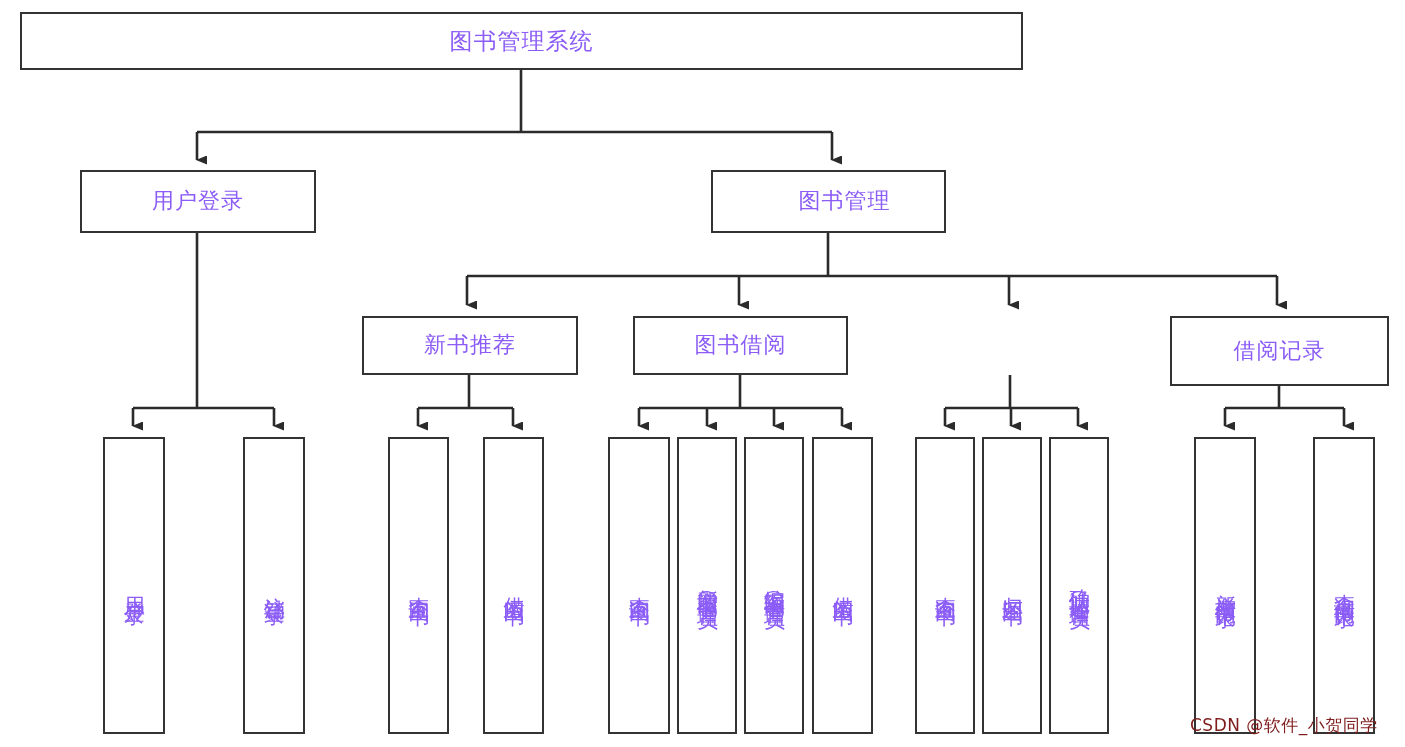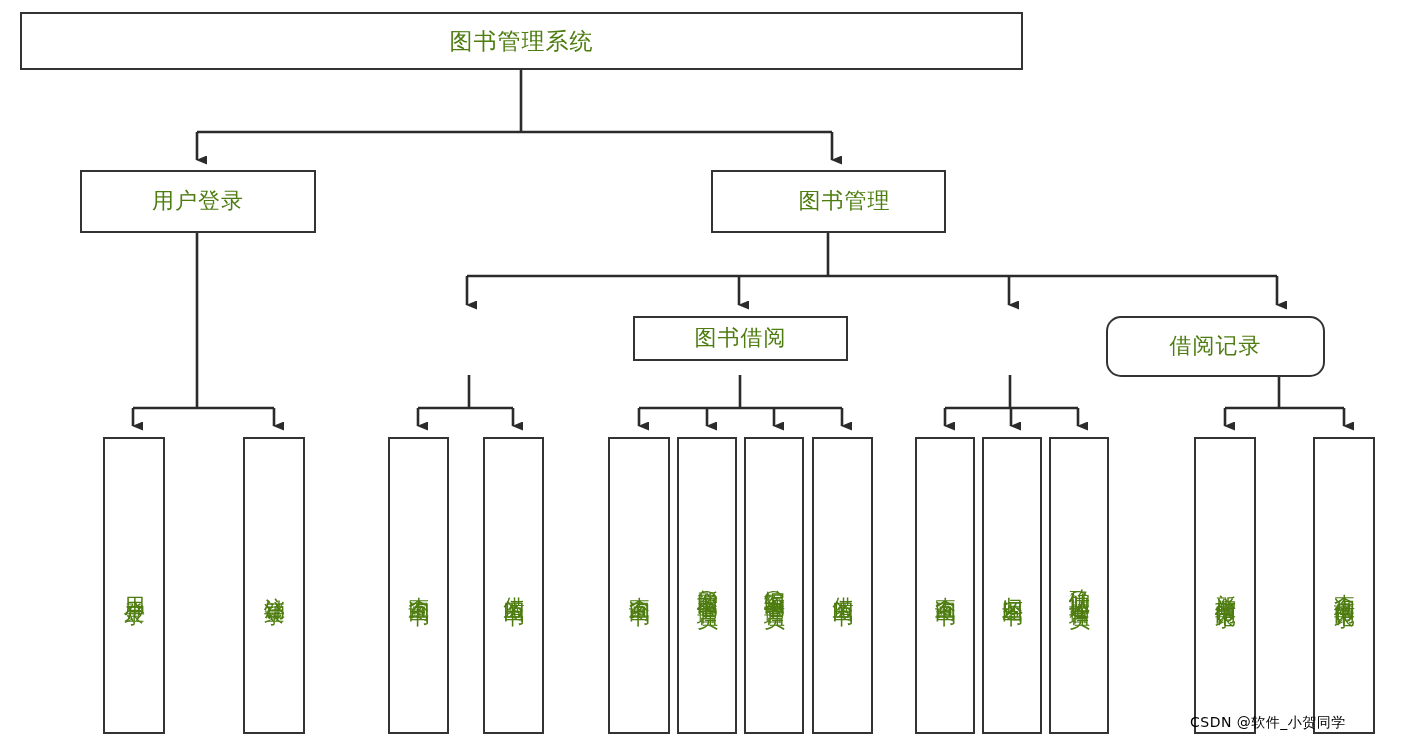--- a/index.html
+++ b/index.html
@@ -31,21 +31,21 @@
     position: absolute;
     box-sizing: border-box;
     background: #ffffff;
     border: 2.5px solid #333333;
     display: flex;
     align-items: center;
     justify-content: center;
     z-index: 2;
   }
   .node .lbl {
-    color: #4d7c0f;
+    color: #8b5cf6;
     line-height: 1.22;
     text-align: center;
     white-space: pre;
   }
   .node.h .lbl {
     font-size: 22px;
     letter-spacing: 1px;
   }
   .node.v {
     align-items: center;
@@ -57,22 +57,22 @@
     font-size: 21px;
     letter-spacing: 3px;
     line-height: 1;
     max-height: 100%;
   }
   .node.root .lbl {
     font-size: 23px;
   }
   .watermark {
     position: absolute;
-    font-size: 14px;
-    color: #000000;
+    font-size: 17px;
+    color: #7f1d1d;
     white-space: nowrap;
     z-index: 3;
     letter-spacing: 0.5px;
   }
 </style>
 </head>
 <body>
 
 <div id="stage">
 
@@ -131,24 +131,27 @@
     <span class="lbl">图书管理系统</span>
   </div>
 
   <div class="node h" style="left:80px; top:170px; width:236px; height:63px;">
     <span class="lbl">用户登录</span>
   </div>
   <div class="node h" style="left:711px; top:170px; width:235px; height:63px;padding-left:32px;">
     <span class="lbl">图书管理</span>
   </div>
 
-  <div class="node h" style="left:633px; top:316px; width:215px; height:45px;">
+  <div class="node h" style="left:362px; top:316px; width:216px; height:59px;">
+    <span class="lbl">新书推荐</span>
+  </div>
+  <div class="node h" style="left:633px; top:316px; width:215px; height:59px;">
     <span class="lbl">图书借阅</span>
   </div>
-  <div class="node h" style="left:1106px; top:316px; width:219px; height:61px;border-radius:15px;">
+  <div class="node h" style="left:1170px; top:316px; width:219px; height:70px;">
     <span class="lbl">借阅记录</span>
   </div>
 
   <div class="node v" style="left:103px; top:437px; width:62px; height:297px;">
     <span class="lbl">用户登录</span>
   </div>
   <div class="node v" style="left:243px; top:437px; width:62px; height:297px;">
     <span class="lbl">注销登录</span>
   </div>
 

